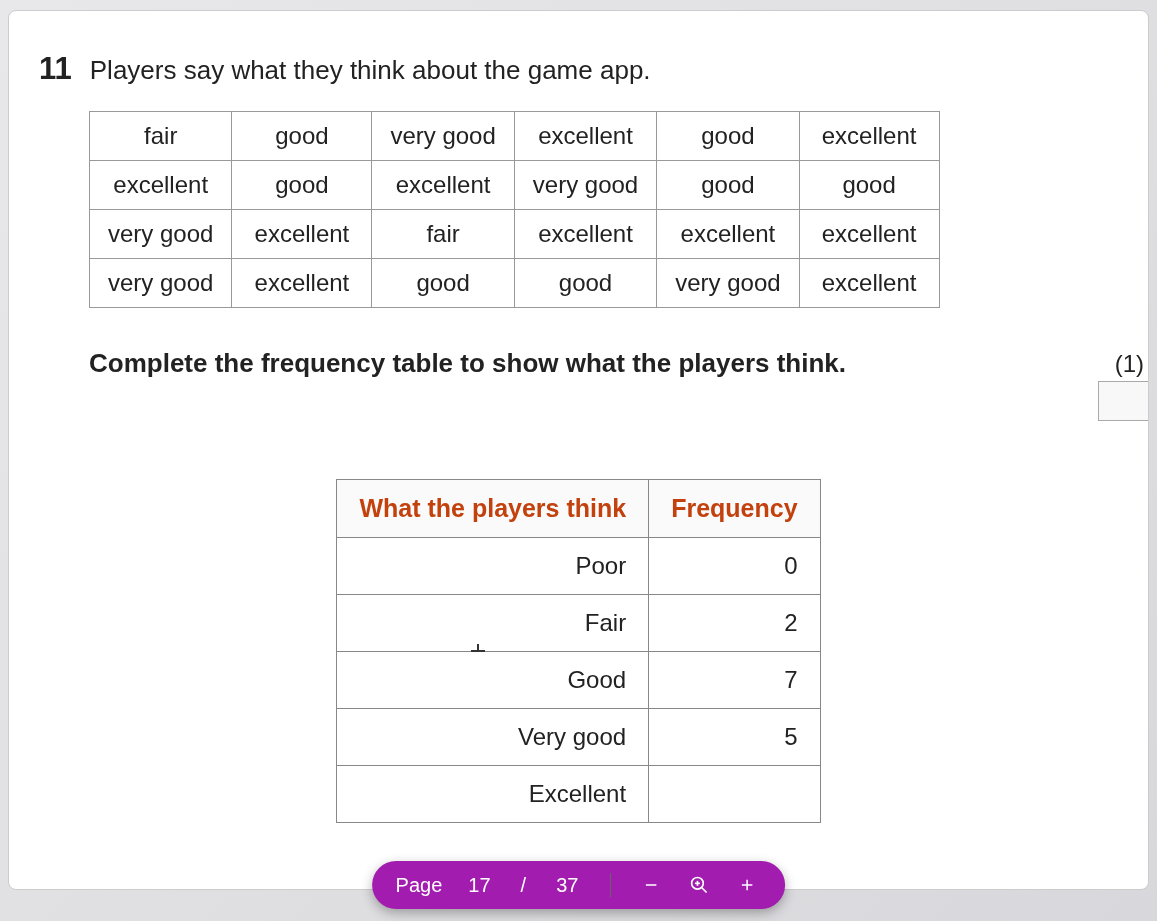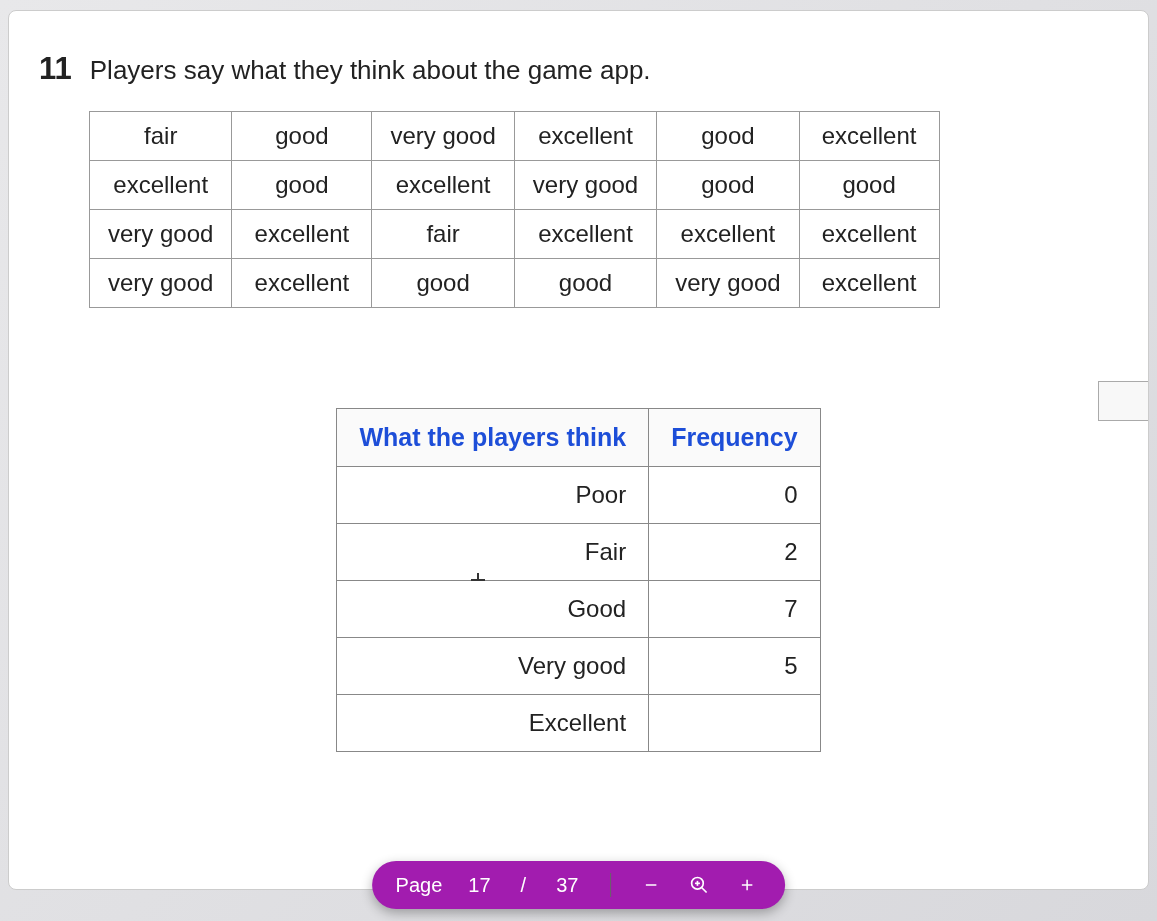--- a/index.html
+++ b/index.html
@@ -78,21 +78,21 @@
     }
     .freq-table {
       border-collapse: collapse;
       margin: 100px auto 0 auto;
     }
     .freq-table th {
       border: 1px solid #888;
       padding: 14px 22px;
       font-size: 25px;
       font-weight: 700;
-      color: #1d4ed8;
+      color: #c2410c;
       background: #fafafa;
     }
     .freq-table td {
       border: 1px solid #888;
       padding: 14px 22px;
       font-size: 24px;
       text-align: right;
       color: #222;
       height: 56px;
     }
@@ -190,20 +190,24 @@
           <td>very good</td>
           <td>excellent</td>
           <td>good</td>
           <td>good</td>
           <td>very good</td>
           <td>excellent</td>
         </tr>
       </tbody>
   </table>
 
+  <div class="instruction-row">
+    <span class="instruction">Complete the frequency table to show what the players think.</span>
+    <span class="marks">(1)</span>
+  </div>
 
   <div class="answer-box"></div>
 
   <table class="freq-table">
     <thead>
       <tr>
         <th>What the players think</th>
         <th>Frequency</th>
       </tr>
     </thead>

